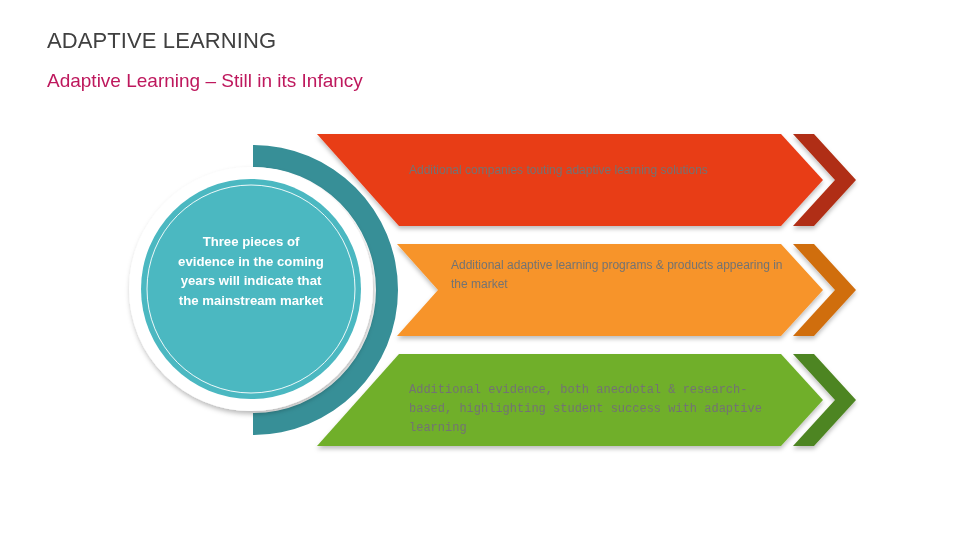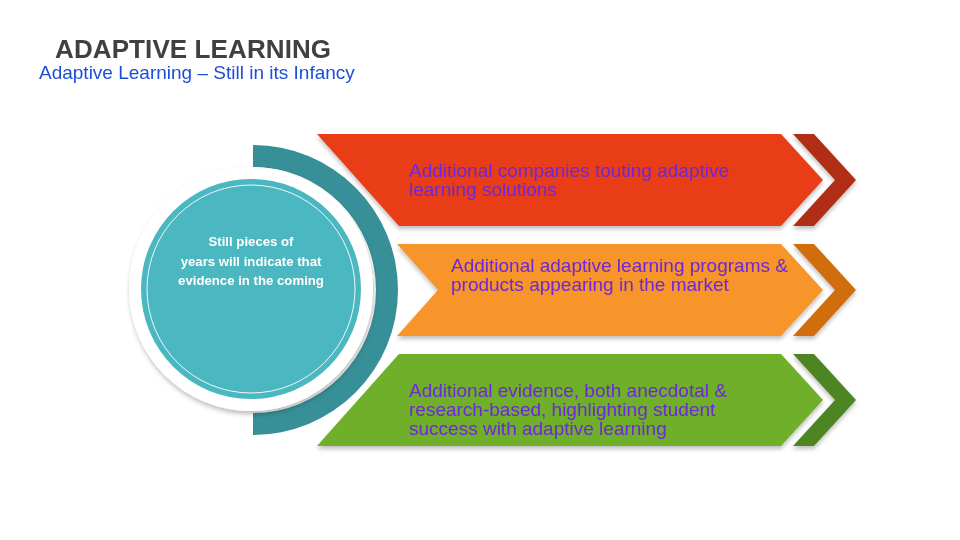--- a/index.html
+++ b/index.html
@@ -11,61 +11,61 @@
       width: 960px;
       height: 540px;
       position: relative;
       overflow: hidden;
       font-family: "Liberation Sans", "DejaVu Sans", sans-serif;
     }
     .slide-title {
       position: absolute;
       left: 39px;
       top: 14px;
-      font-size: 26px;
-      font-weight: bold;
+      font-size: 22px;
+      font-weight: normal;
       color: #404040;
       letter-spacing: 0.1px;
-      margin: 16px;
+      margin: 8px;
       line-height: 38px;
     }
     .slide-subtitle {
       position: absolute;
       left: 39px;
       top: 60px;
       font-size: 19px;
-      color: #1d4ed8;
-      margin: 0;
+      color: #be185d;
+      margin: 8px;
       line-height: 26px;
     }
     svg.diagram {
       position: absolute;
       left: 0;
       top: 0;
     }
     .center-text {
       position: absolute;
       left: 161px;
       top: 232px;
       width: 180px;
       text-align: center;
       color: #ffffff;
       font-weight: bold;
       font-size: 13.2px;
       line-height: 19.6px;
     }
     .arrow-text {
       position: absolute;
-      color: #6d28d9;
-      font-size: 19px;
+      color: #737373;
+      font-size: 12px;
       line-height: 19px;
     }
     .arrow-text.t1 { left: 409px; top: 161px; width: 330px; }
     .arrow-text.t2 { left: 451px; top: 256px; width: 340px; }
-    .arrow-text.t3 { left: 409px; top: 381px; width: 360px; }
+    .arrow-text.t3 { left: 409px; top: 381px; width: 360px; font-family: Liberation Mono, monospace; }
   </style>
 </head>
 <body>
 
 <h1 class="slide-title">ADAPTIVE LEARNING</h1>
 <p class="slide-subtitle">Adaptive Learning – Still in its Infancy</p>
 
 <svg class="diagram" width="960" height="540" viewBox="0 0 960 540" xmlns="http://www.w3.org/2000/svg">
   <defs>
     <filter id="shadow" x="-10%" y="-10%" width="130%" height="130%">
@@ -94,20 +94,21 @@
   </g>
 
   <circle cx="251" cy="289" r="122" fill="#FFFFFF" filter="url(#shadow)"></circle>
 
   <circle cx="251" cy="289" r="110" fill="#4BB8C1"></circle>
 
   <circle cx="251" cy="289" r="104" fill="none" stroke="#FFFFFF" stroke-width="1" opacity="0.9"></circle>
 </svg>
 
 <div class="center-text">
-  <div>Still pieces of</div>
+  <div>Three pieces of</div>
+  <div>evidence in the coming</div>
   <div>years will indicate that</div>
-  <div>evidence in the coming</div>
+  <div>the mainstream market</div>
 </div>
 
 <div class="arrow-text t1">Additional companies touting adaptive learning solutions</div>
 <div class="arrow-text t2">Additional adaptive learning programs &amp; products appearing in the market</div>
 <div class="arrow-text t3">Additional evidence, both anecdotal &amp; research-based, highlighting student success with adaptive learning</div>
 
 </body></html>

